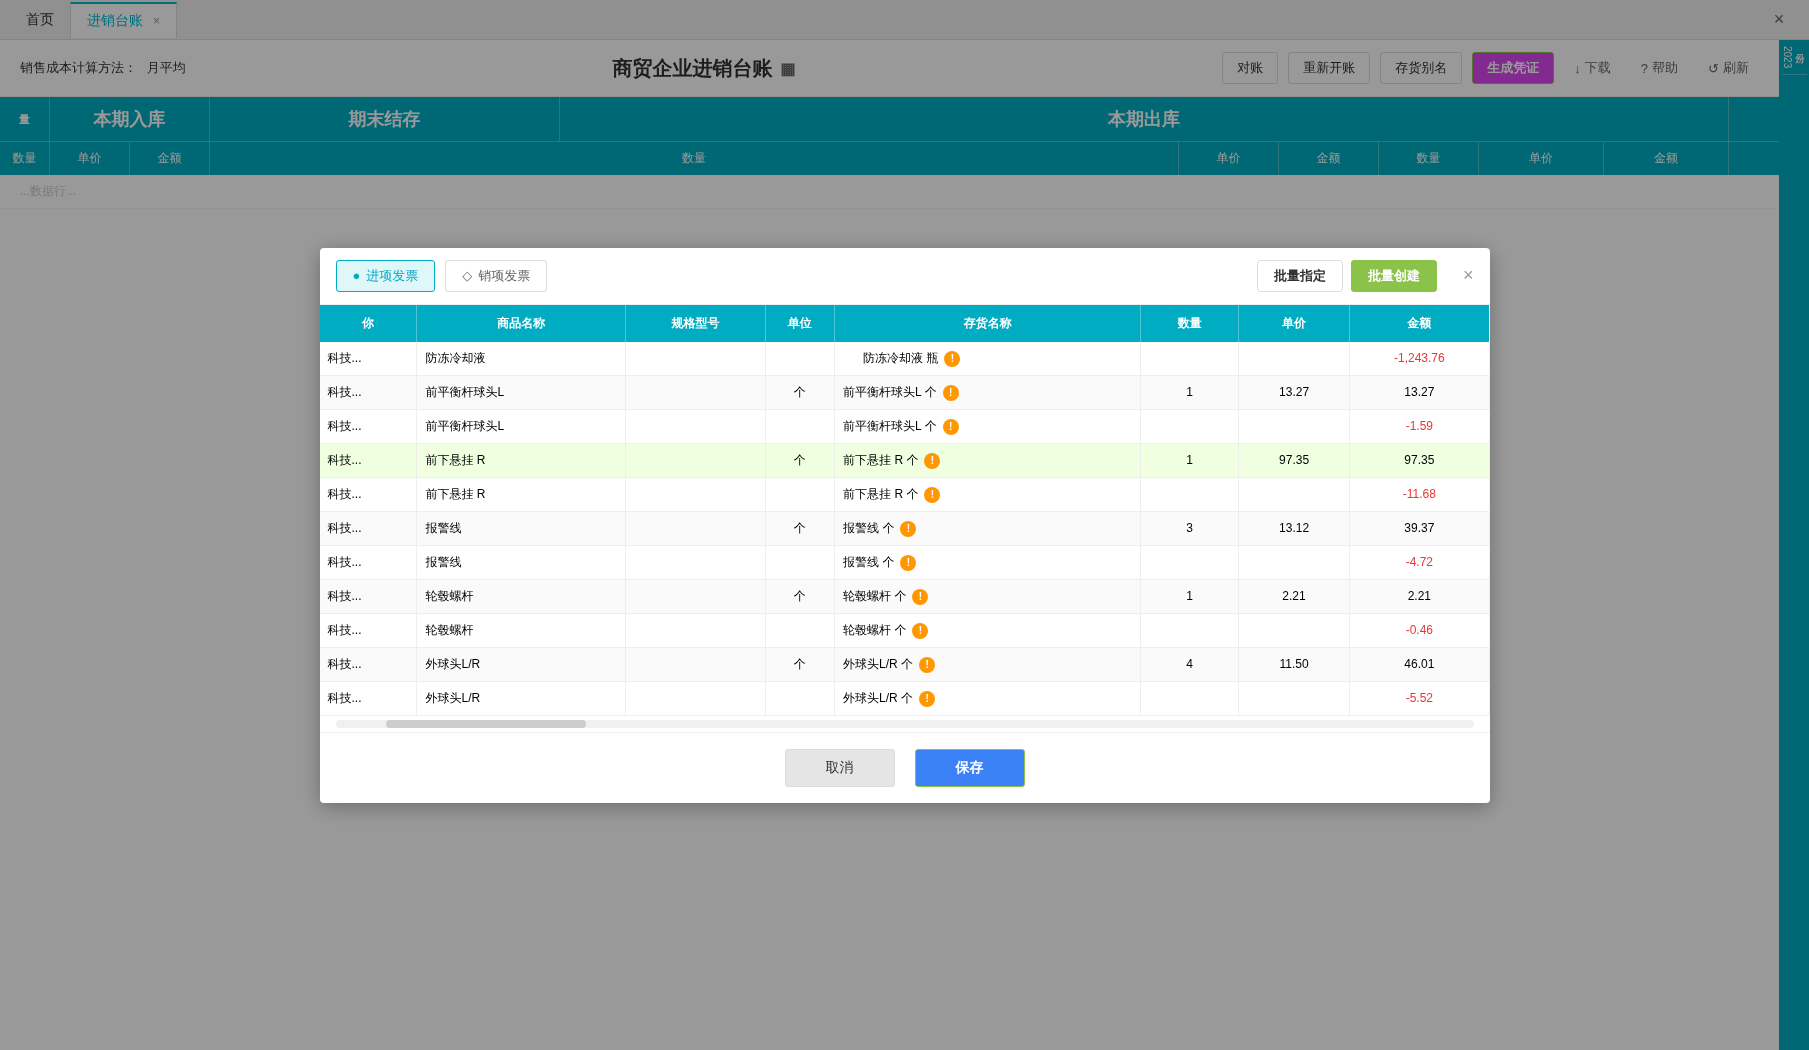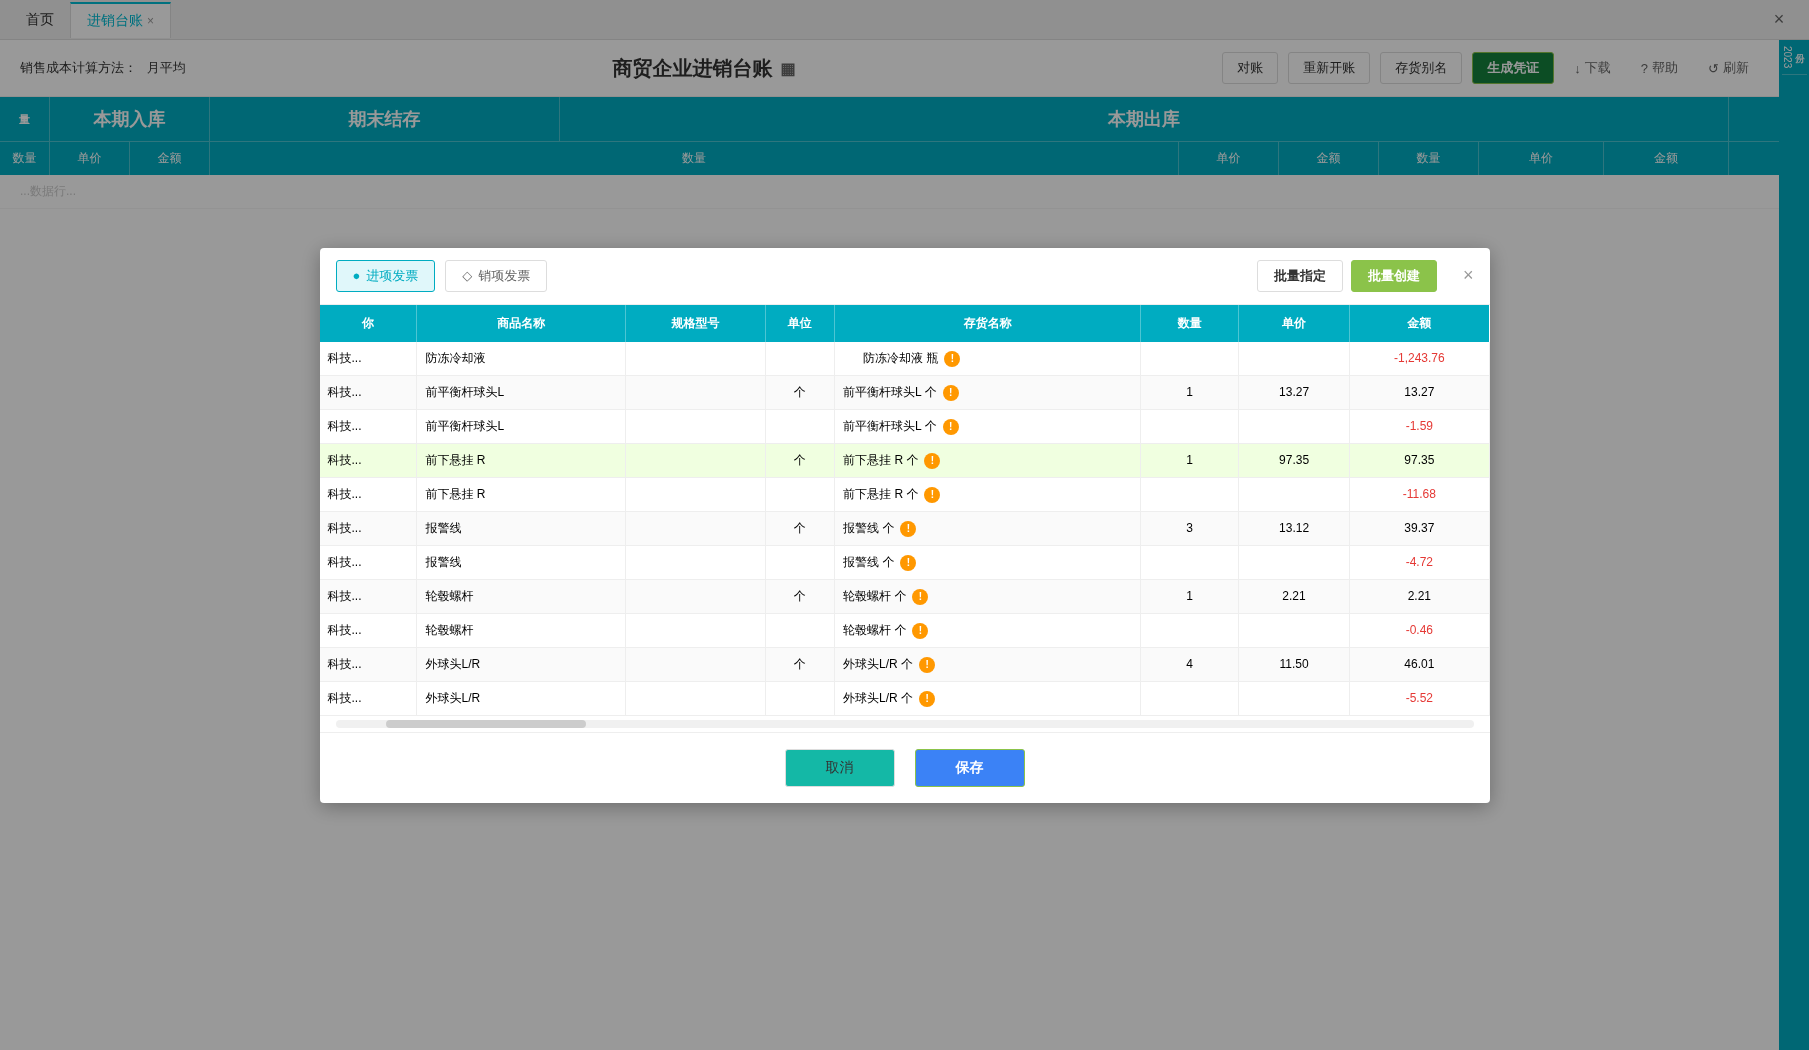--- a/index.html
+++ b/index.html
@@ -8,21 +8,21 @@
     
     .tab-bar {
       display: flex; align-items: center; background: #f0f0f0; border-bottom: 1px solid #ddd;
       height: 40px; padding: 0 10px;
     }
     .tab-item {
       padding: 8px 16px; cursor: pointer; font-size: 14px; color: #333;
     }
     .tab-item.active {
       background: #fff; border-top: 2px solid #00bcd4; border-left: 1px solid #ddd;
-      border-right: 1px solid #ddd; color: #00bcd4; display: flex; align-items: center; 
+      border-right: 1px solid #ddd; color: #00bcd4; display: flex; align-items: center; gap: 6px;
     }
     .tab-close { color: #999; font-size: 12px; cursor: pointer; margin-left: 4px; }
     .window-close {
       margin-left: auto; width: 40px; height: 40px; display: flex; align-items: center;
       justify-content: center; cursor: pointer; font-size: 18px; color: #666;
     }
 
     
     .main-area { background: #fff; position: relative; }
 
@@ -33,21 +33,21 @@
     }
     .cost-method { font-size: 13px; color: #333; }
     .page-title {
       flex: 1; text-align: center; font-size: 20px; font-weight: bold; color: #333;
       display: flex; align-items: center; justify-content: center; gap: 8px;
     }
     .toolbar-btn {
       padding: 6px 14px; border: 1px solid #ddd; background: #fff; cursor: pointer;
       border-radius: 3px; font-size: 13px; color: #333;
     }
-    .toolbar-btn.primary { background: #15803d; color: #fff; border-color: #8bc34a; font-weight: bold; }
+    .toolbar-btn.primary { background: #d946ef; color: #fff; border-color: #8bc34a; font-weight: bold; }
     .toolbar-icon-btn {
       display: flex; align-items: center; gap: 4px; padding: 6px 10px;
       border: none; background: none; cursor: pointer; color: #666; font-size: 13px;
     }
 
     
     .table-header-section {
       background: #00acc1; color: #fff;
     }
     .col-group-row {
@@ -123,21 +123,21 @@
     }
 
     
     .dialog-footer {
       display: flex; align-items: center; justify-content: center;
       padding: 16px; gap: 20px; border-top: 1px solid #eee;
     }
     .footer-btn {
       padding: 9px 40px; border-radius: 3px; cursor: pointer; font-size: 14px;
     }
-    .footer-btn.cancel { background: #14b8a6; color: #333; border: 1px solid #ddd; }
+    .footer-btn.cancel { background: #e5e5e5; color: #333; border: 1px solid #ddd; }
     .footer-btn.save { background: #3b82f6; color: #fff; border: 1px solid #8bc34a; font-weight: bold; }
 
     
     .dialog-scrollbar {
       height: 8px; background: #f0f0f0; border-radius: 4px; margin: 4px 16px;
       position: relative;
     }
     .dialog-scrollbar-thumb {
       position: absolute; left: 50px; width: 200px; height: 8px;
       background: #ccc; border-radius: 4px;

